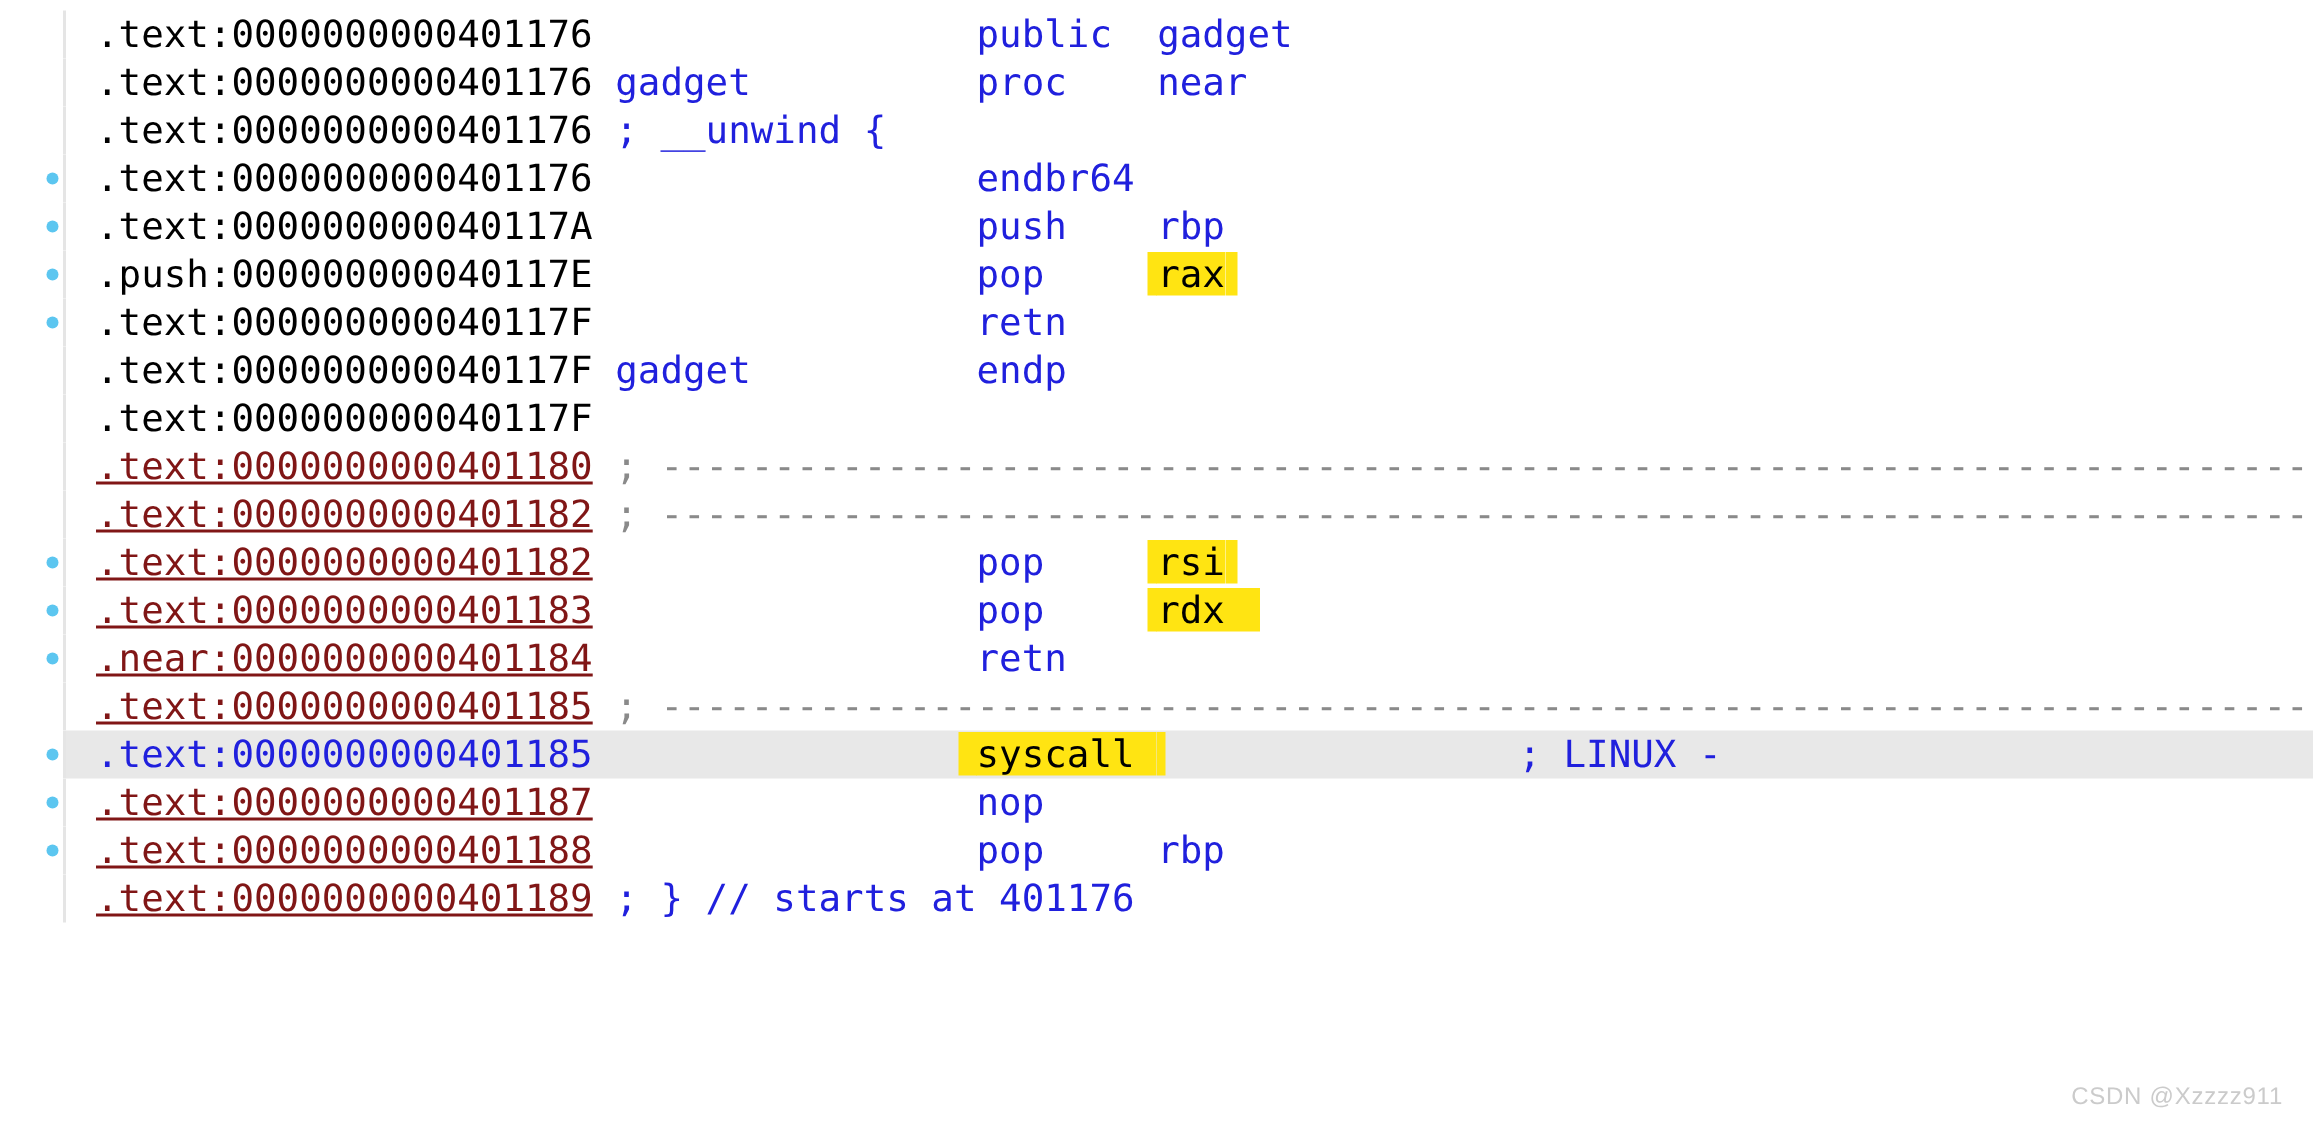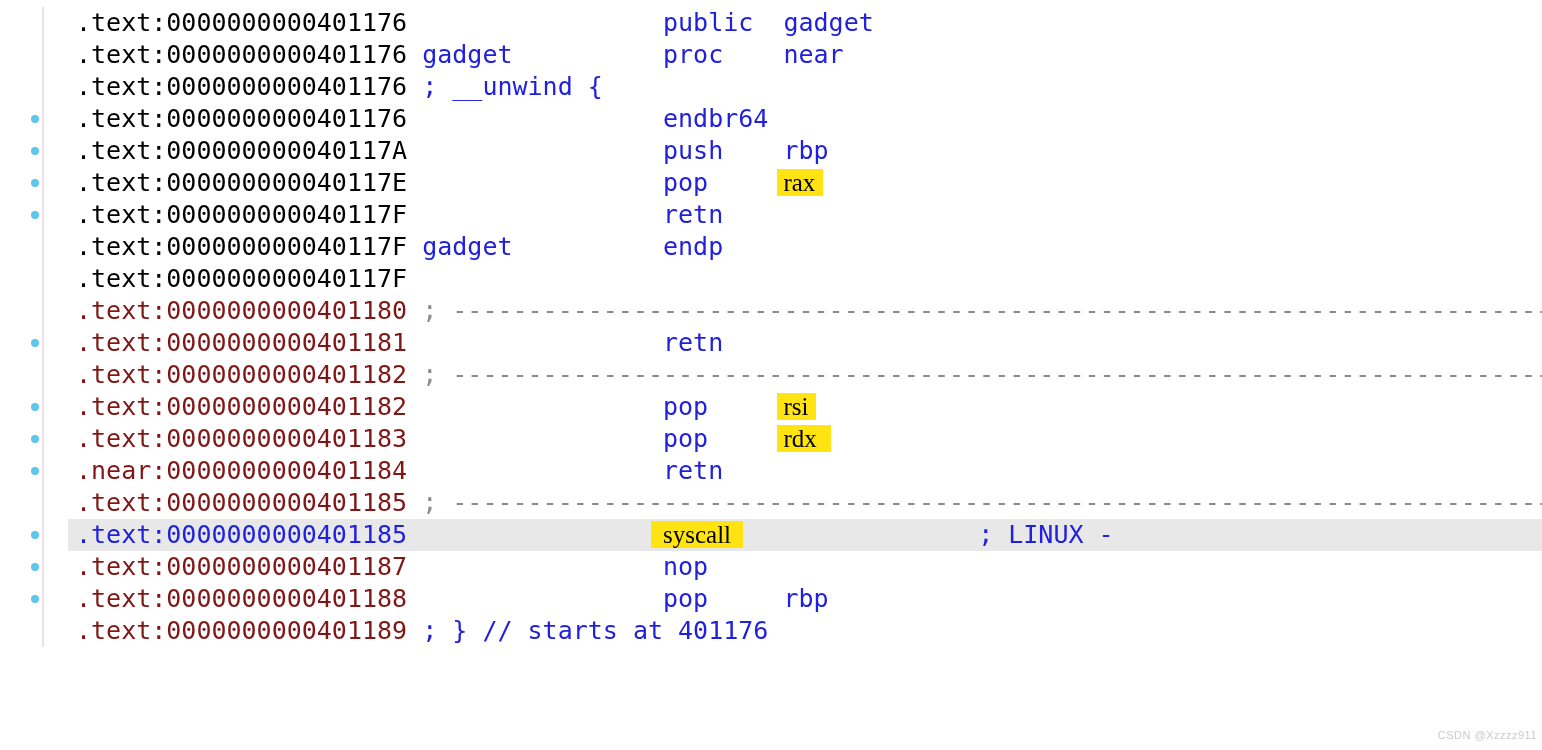--- a/index.html
+++ b/index.html
@@ -19,34 +19,34 @@
     flex:none;width:42px;height:32px;position:relative;
     border-right:2px solid var(--gutline);background:#ffffff;
   }
   .dot{
     position:absolute;right:3px;top:12px;width:8px;height:8px;
     border-radius:50%;background:var(--dot);
   }
   .line{
     flex:1;white-space:pre;overflow:hidden;
     font-family:"DejaVu Sans Mono",monospace;
-    font-size:25px;line-height:32px;padding-left:8px;margin-left:24px;
+    font-size:25px;line-height:32px;padding-left:20px;
   }
   .row.sel .line{background:var(--selbg);}
   .k{color:#000000;}
-  .m{color:var(--maroon);}
+  .m{color:var(--maroon);text-decoration:underline;}
   .s{color:var(--blue);}
   .c{color:var(--blue);}
   .g{color:var(--gray);}
-  .y,.yw{background:var(--hl);color:#000000;font-family:Liberation Serif, serif;}
+  .y,.yw{background:var(--hl);color:#000000;}
   .y{box-shadow:-6px 0 0 var(--hl),8px 0 0 var(--hl);}
   .yw{box-shadow:-12px 0 0 var(--hl),6px 0 0 var(--hl);}
   .watermark{
-    position:absolute;right:5px;bottom:9px;
-    font-family:"Liberation Sans",sans-serif;font-size:11px;
+    position:absolute;right:20px;bottom:9px;
+    font-family:"Liberation Sans",sans-serif;font-size:16px;
     color:var(--wm);letter-spacing:0.5px;
   }
 </style>
 </head>
 <body>
 
 <div class="listing">
     <div class="row">
       <span class="gutter"></span>
       <span class="line"><span class="k">.text:0000000000401176</span><span class="c">                 public  gadget</span></span>
@@ -68,45 +68,39 @@
     <div class="row">
       <span class="gutter">
         <span class="dot"></span>
       </span>
       <span class="line"><span class="k">.text:000000000040117A</span><span class="c">                 push    rbp</span></span>
     </div>
     <div class="row">
       <span class="gutter">
         <span class="dot"></span>
       </span>
-      <span class="line"><span class="k">.text:000000000040117E</span><span class="c">                 pop     </span><span class="y">rax</span></span>
+      <span class="line"><span class="k">.push:000000000040117E</span><span class="c">                 pop     </span><span class="y">rax</span></span>
     </div>
     <div class="row">
       <span class="gutter">
         <span class="dot"></span>
       </span>
       <span class="line"><span class="k">.text:000000000040117F</span><span class="c">                 retn</span></span>
     </div>
     <div class="row">
       <span class="gutter"></span>
       <span class="line"><span class="k">.text:000000000040117F</span><span class="c"> gadget          endp</span></span>
     </div>
     <div class="row">
       <span class="gutter"></span>
       <span class="line"><span class="k">.text:000000000040117F</span></span>
     </div>
     <div class="row">
       <span class="gutter"></span>
       <span class="line"><span class="m">.text:0000000000401180</span><span class="g"> ; ------------------------------------------------------------------------------------------</span></span>
-    </div>
-    <div class="row">
-      <span class="gutter">
-        <span class="dot"></span>
-      </span>
-      <span class="line"><span class="m">.text:0000000000401181</span><span class="c">                 retn</span></span>
     </div>
     <div class="row">
       <span class="gutter"></span>
       <span class="line"><span class="m">.text:0000000000401182</span><span class="g"> ; ------------------------------------------------------------------------------------------</span></span>
     </div>
     <div class="row">
       <span class="gutter">
         <span class="dot"></span>
       </span>
       <span class="line"><span class="m">.text:0000000000401182</span><span class="c">                 pop     </span><span class="y">rsi</span></span>

